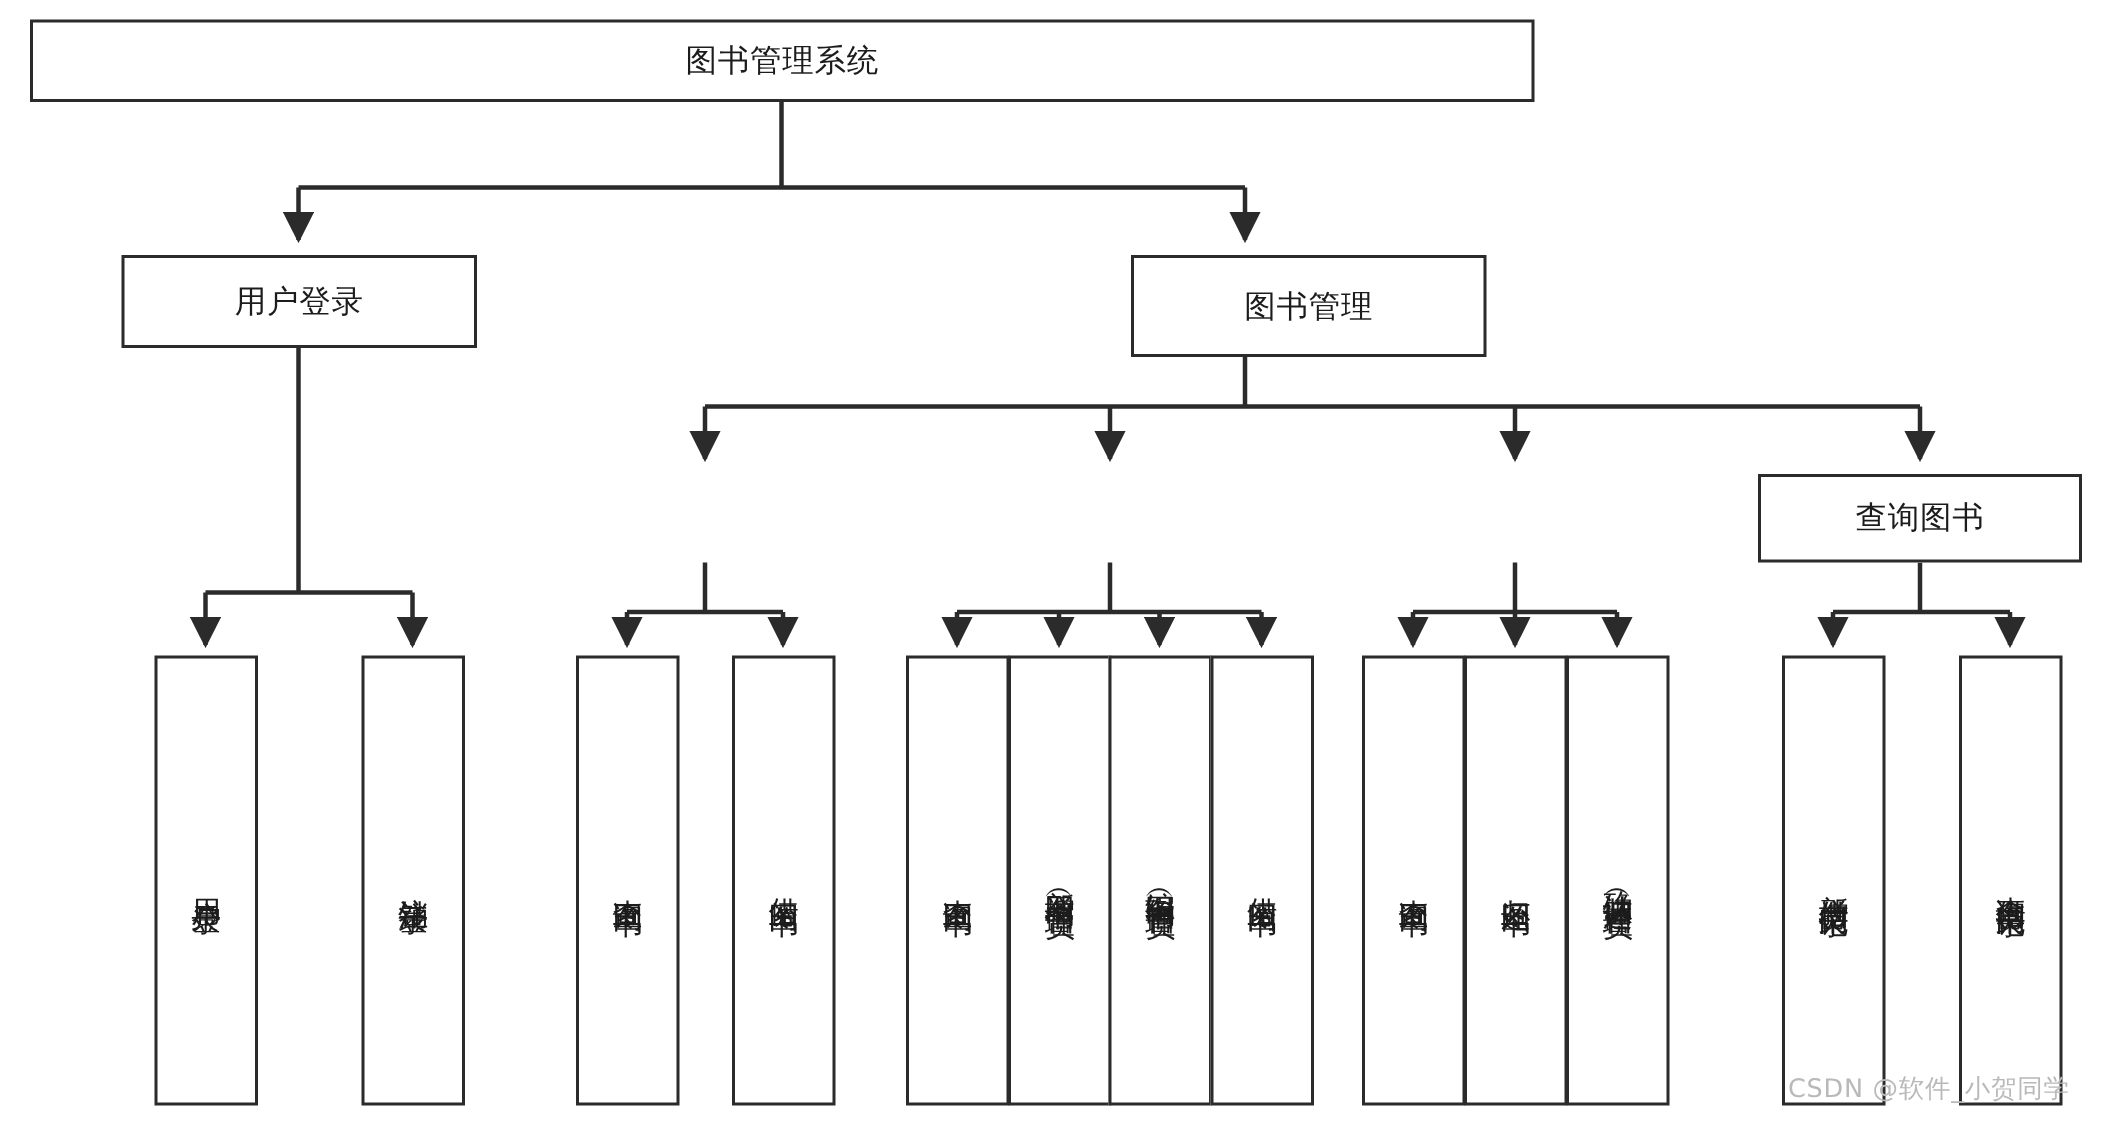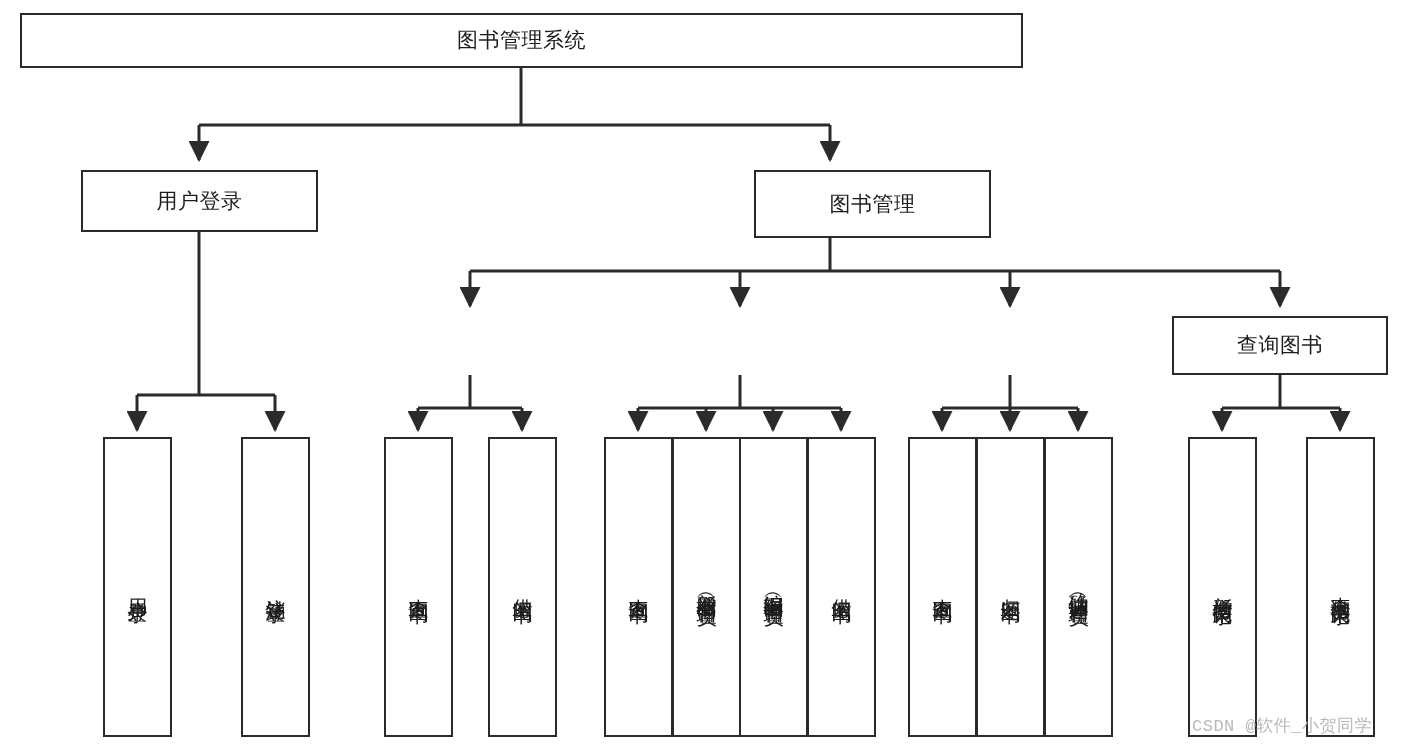--- a/index.html
+++ b/index.html
@@ -60,21 +60,20 @@
     text-align: left;
   }
   .watermark {
     position: absolute;
     font-size: 17px;
     color: #b9b9b9;
     letter-spacing: 0.5px;
     white-space: nowrap;
     z-index: 3;
     user-select: none;
-    font-family: Liberation Mono, monospace;
   }
 </style>
 </head>
 <body>
 
 <div id="canvas">
 
   <svg class="edges" viewBox="0 0 1405 747" xmlns="http://www.w3.org/2000/svg">
     <defs>
       <marker id="arrow" viewBox="0 0 10 10" refX="9" refY="5" markerWidth="7" markerHeight="7" orient="auto-start-reverse">

